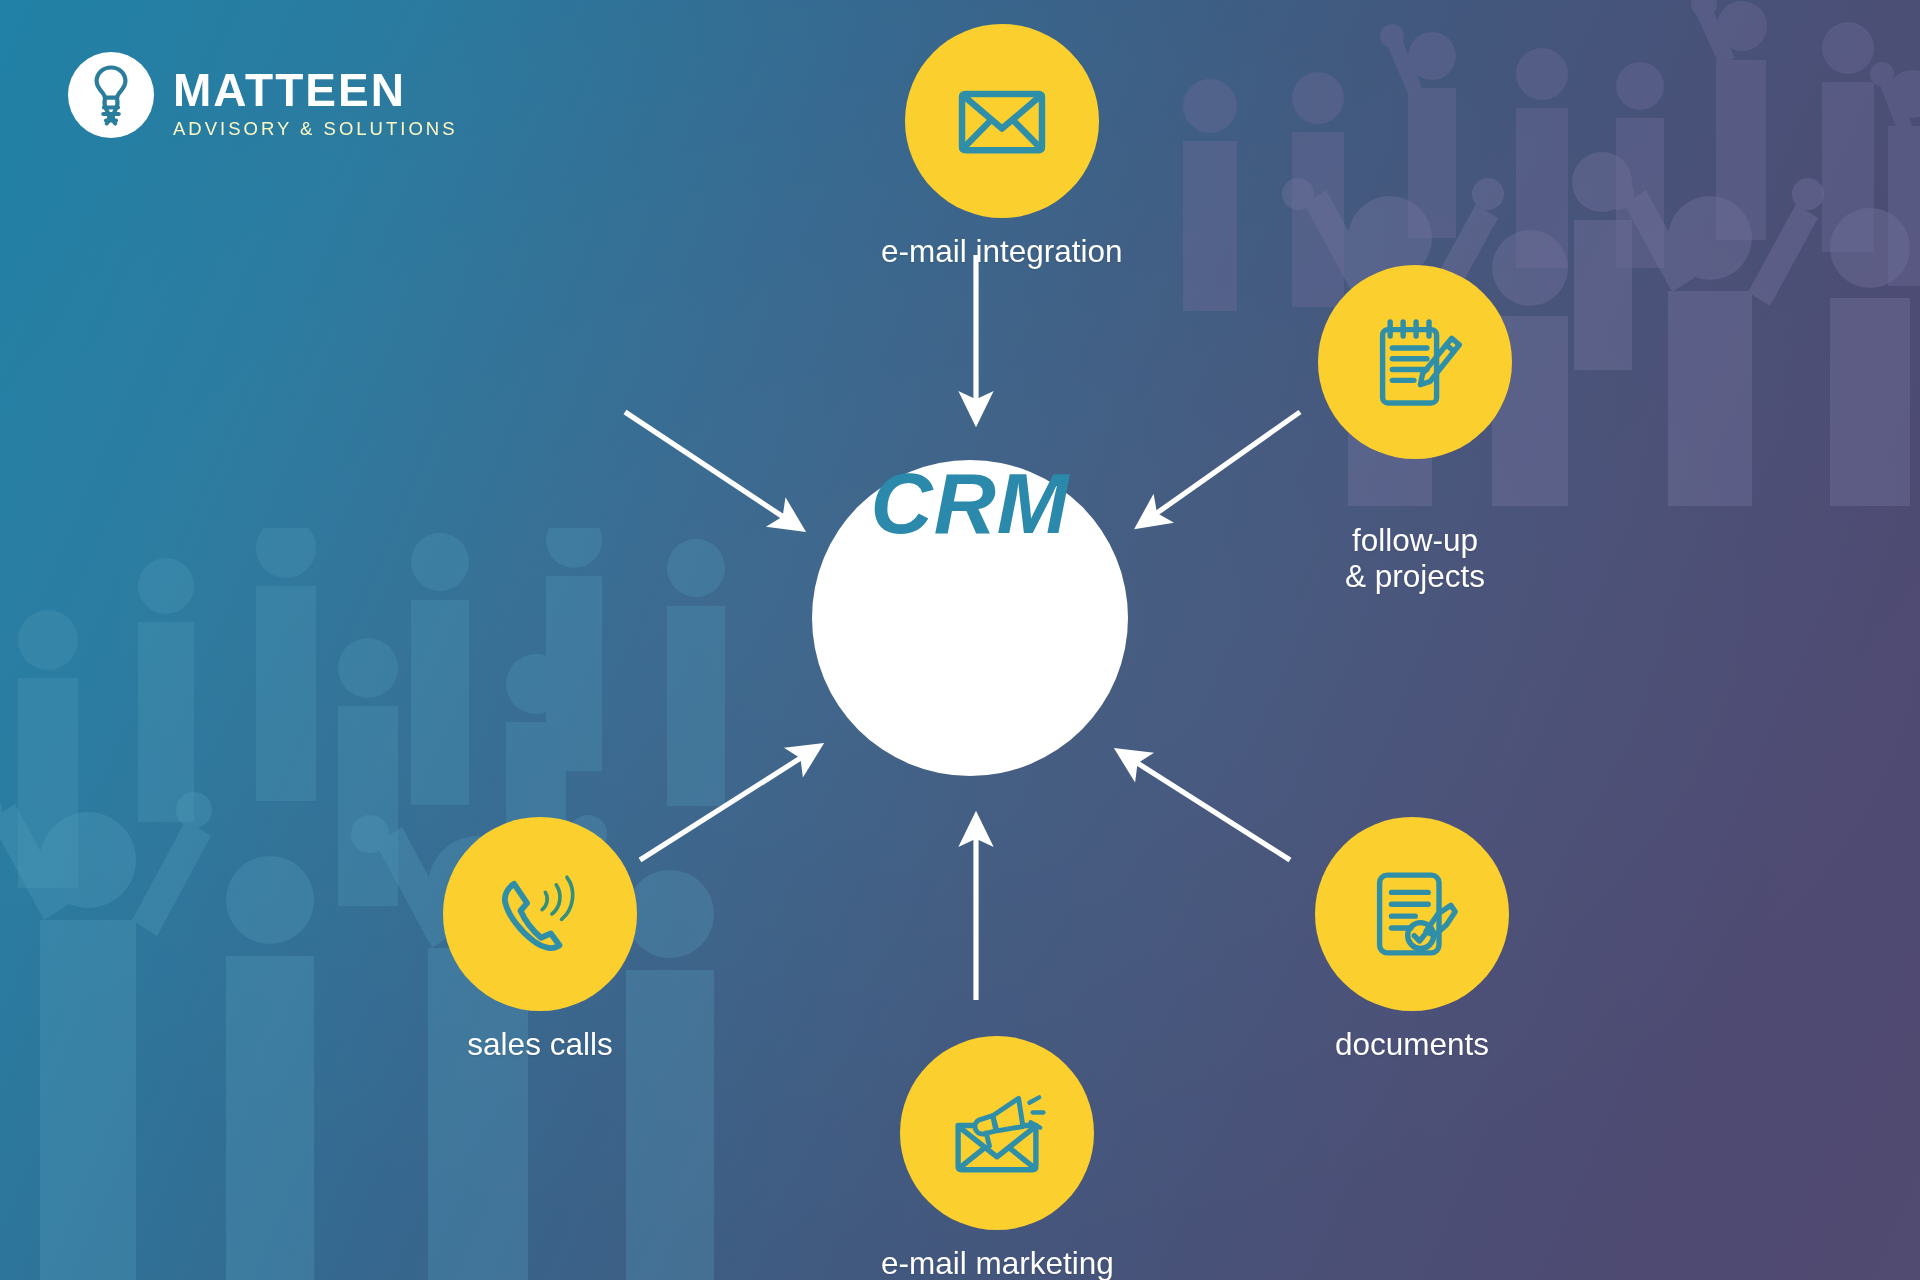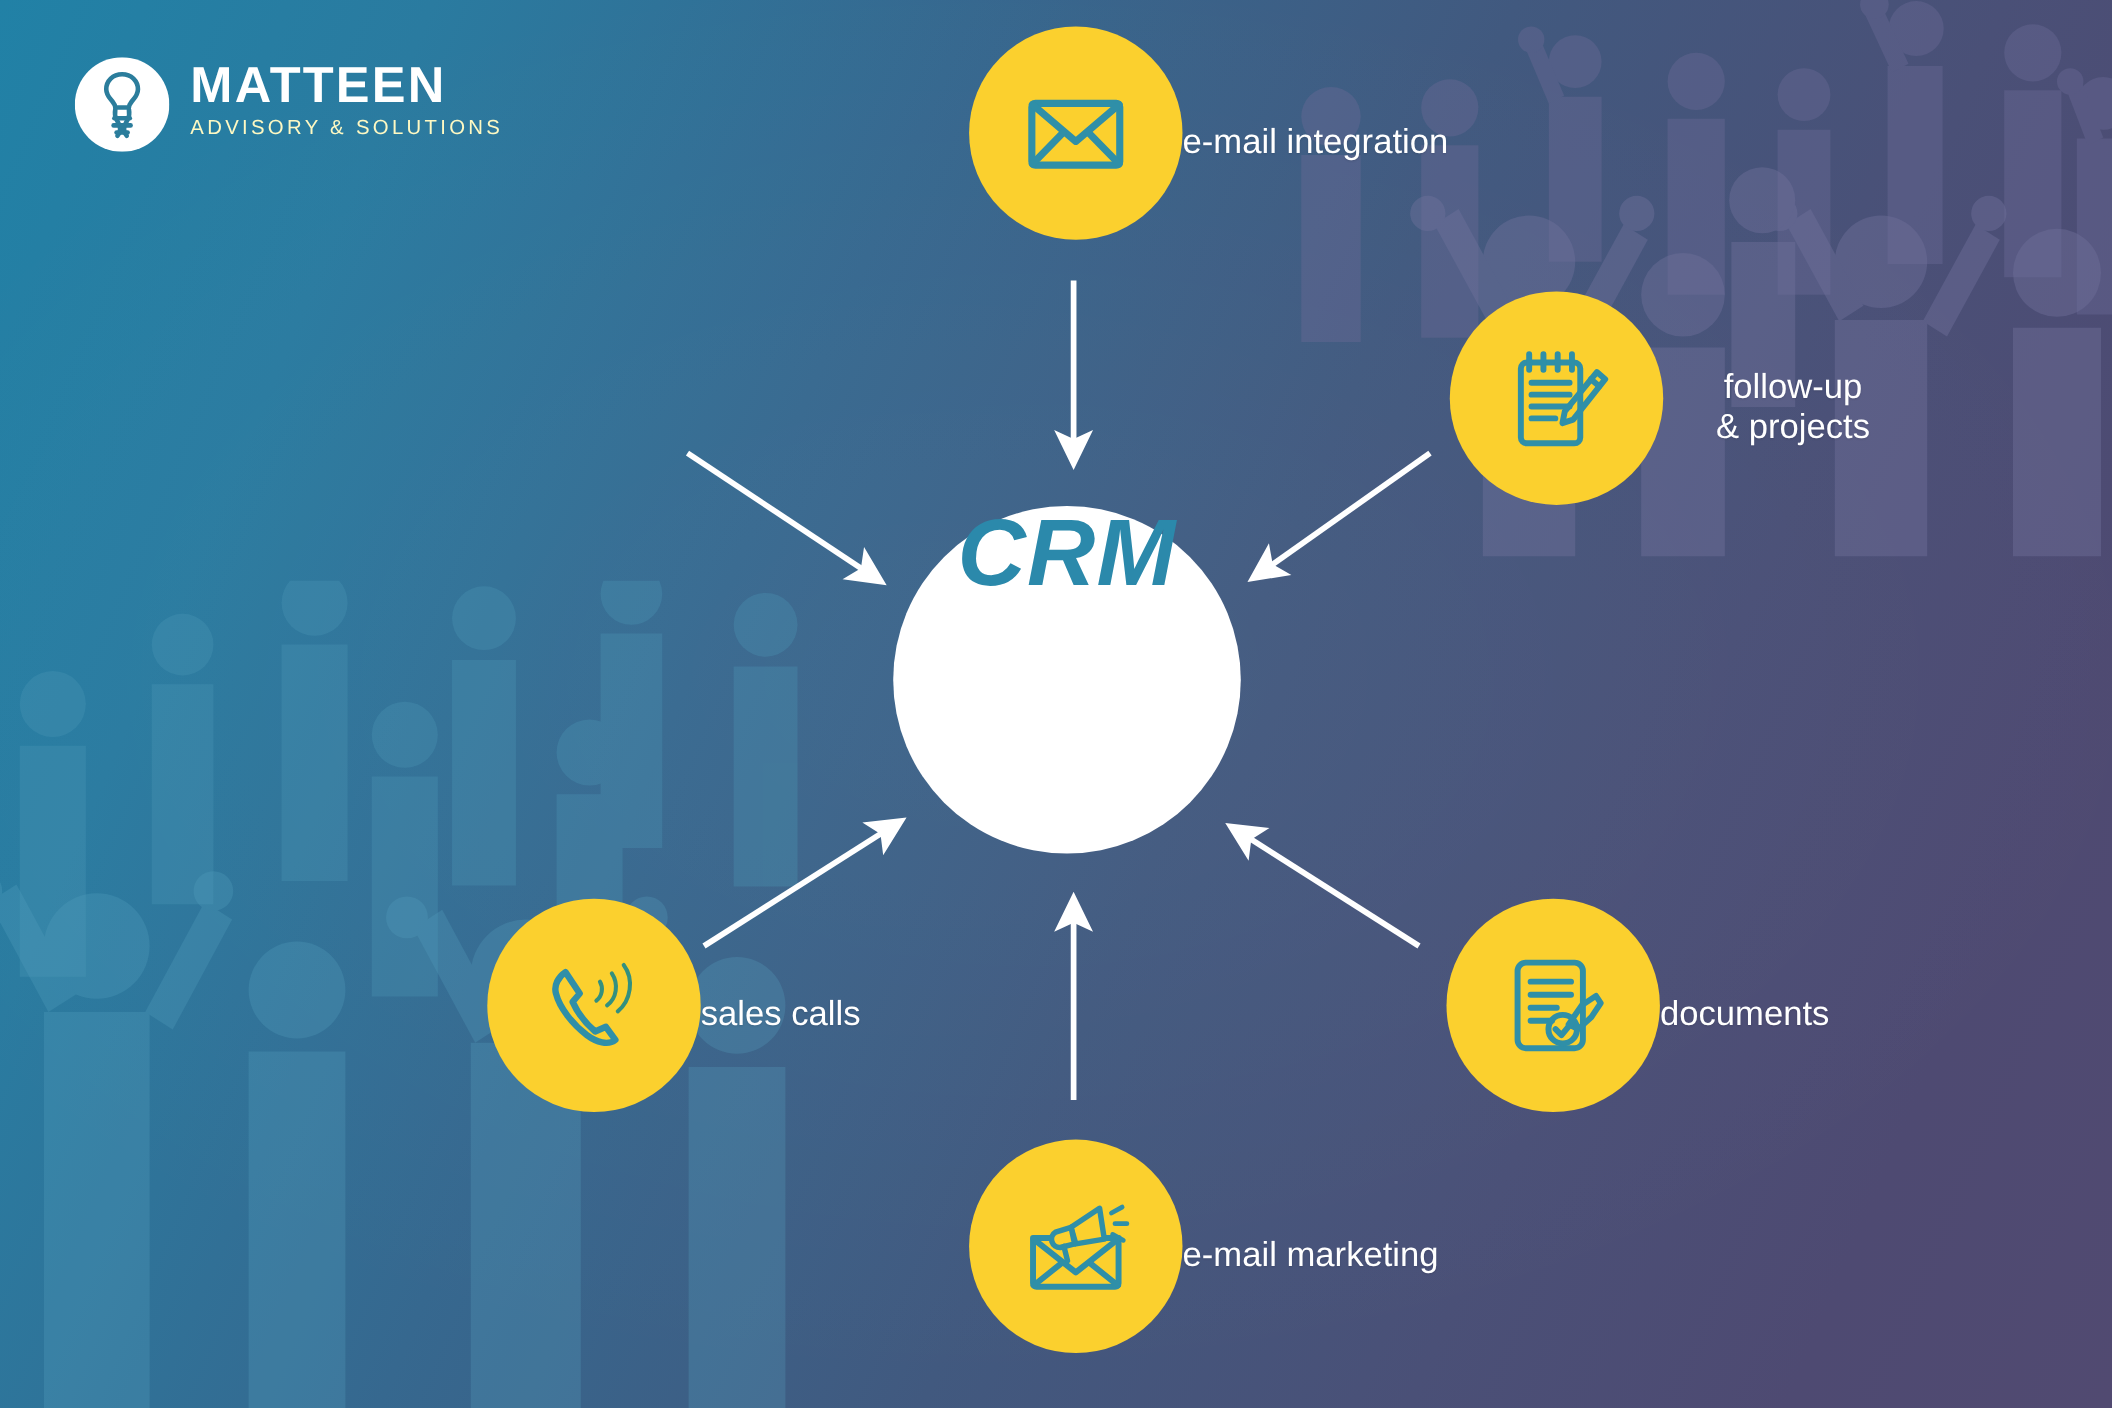--- a/index.html
+++ b/index.html
@@ -17,41 +17,41 @@
   }
   .bg-vig{
     position:absolute;inset:0;
     background:radial-gradient(ellipse 95% 85% at 46% 48%,rgba(255,255,255,0.035) 0%,rgba(0,0,0,0) 62%);
   }
   
   .crowd{position:absolute;pointer-events:none;}
   .crowd.right{top:-14px;right:-10px;width:760px;height:520px;opacity:.85;}
   .crowd.left{bottom:-8px;left:-30px;width:830px;height:760px;opacity:.85;}
   
-  .logo{position:absolute;left:68px;top:52px;display:flex;align-items:flex-start;gap:19px;}
+  .logo{position:absolute;left:68px;top:52px;display:flex;align-items:flex-end;gap:19px;}
   .logo-mark{width:86px;height:86px;flex:0 0 auto;}
   .logo-text{display:flex;flex-direction:column;line-height:1;padding-top:2px;}
   .logo-name{
     font-size:46px;font-weight:bold;color:#ffffff;letter-spacing:2.0px;
   }
   .logo-tag{
     font-size:18.5px;color:#fef9c3;letter-spacing:3.0px;margin-top:7px;font-weight:normal;
   }
   
   .hub{
     position:absolute;left:812px;top:460px;width:316px;height:316px;
     border-radius:50%;background:#ffffff;
     display:flex;align-items:flex-start;justify-content:center;font-style:italic;
   }
   .hub-label{
     font-size:86px;font-weight:bold;color:#2b89ab;letter-spacing:1px;
     line-height:1;
   }
   
-  .node{position:absolute;display:flex;flex-direction:row;align-items:center;}
+  .node{position:absolute;display:flex;flex-direction:column;align-items:center;}
   .node-circle{
     width:194px;height:194px;border-radius:50%;background:#fbd02e;
     display:flex;align-items:center;justify-content:center;
   }
   .node-circle svg{width:108px;height:108px;display:block;}
   .node-label{
     margin-top:16px;color:#ffffff;font-size:31.5px;line-height:1.13;
     text-align:center;white-space:pre-line;text-shadow:0 1px 2px rgba(0,0,0,.12);
   }
   

